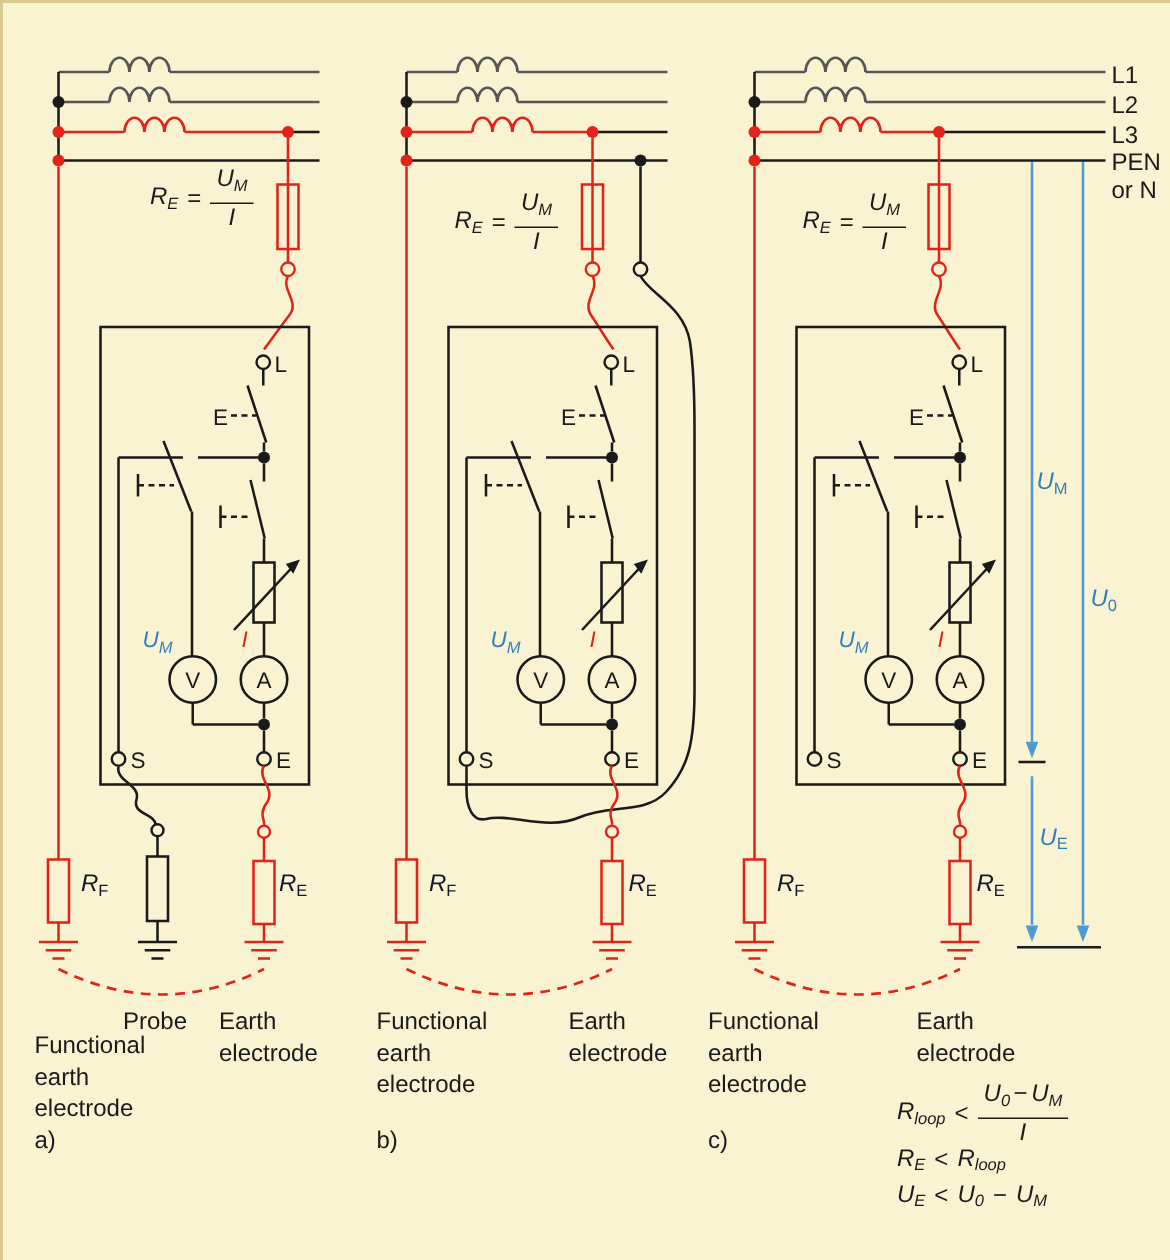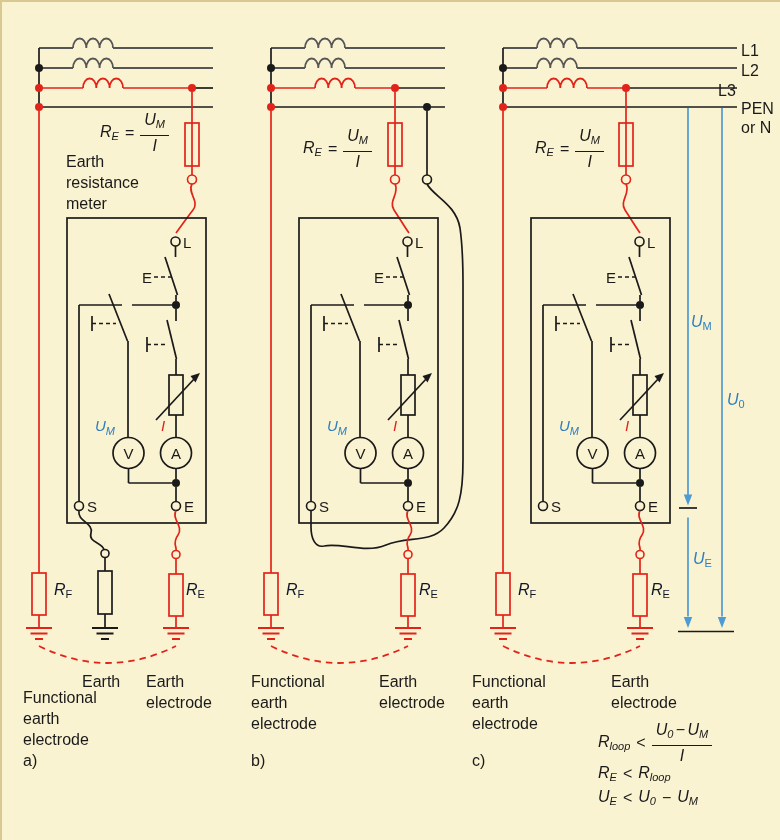--- a/index.html
+++ b/index.html
@@ -258,40 +258,39 @@
   </div>
   <div class="math-row" style="left:535px;top:126px;">
     <span><span>R</span><sub>E</sub></span>
     <span class="rel">=</span>
     <span class="frac">
         <span class="num"><span>U</span><sub>M</sub></span>
         <span class="den">I</span>
       </span>
   </div>
 
-  <div class="lbl" style="left:66px;top:151px;width:92px;">Earth resistance meter</div>
 
   <div class="lbl" style="left:741px;top:40px;">L1</div>
   <div class="lbl" style="left:741px;top:60px;text-align:center;">L2</div>
-  <div class="lbl" style="left:718px;top:80px;">L3</div>
+  <div class="lbl" style="left:741px;top:80px;">L3</div>
   <div class="lbl" style="left:741px;top:98px;">PEN</div>
   <div class="lbl" style="left:741px;top:117px;">or N</div>
 
   <div class="blabel" style="left:691px;top:313px;"><span>U</span><sub>M</sub></div>
   <div class="blabel" style="left:727px;top:391px;"><span>U</span><sub>0</sub></div>
   <div class="blabel" style="left:693px;top:550px;"><span>U</span><sub>E</sub></div>
 
   <div class="rlabel" style="left:54px;top:581px;"><span>R</span><sub>F</sub></div>
   <div class="rlabel" style="left:186px;top:581px;"><span>R</span><sub>E</sub></div>
   <div class="rlabel" style="left:286px;top:581px;"><span>R</span><sub>F</sub></div>
   <div class="rlabel" style="left:419px;top:581px;"><span>R</span><sub>E</sub></div>
   <div class="rlabel" style="left:518px;top:581px;"><span>R</span><sub>F</sub></div>
   <div class="rlabel" style="left:651px;top:581px;"><span>R</span><sub>E</sub></div>
 
-  <div class="lbl" style="left:82px;top:671px;">Earth</div>
+  <div class="lbl" style="left:82px;top:671px;">Probe</div>
   <div class="lbl" style="left:146px;top:671px;width:82px;">Earth electrode</div>
   <div class="lbl" style="left:23px;top:687px;width:90px;">Functional earth electrode</div>
   <div class="lbl" style="left:23px;top:750px;">a)</div>
 
   <div class="lbl" style="left:251px;top:671px;width:90px;">Functional earth electrode</div>
   <div class="lbl" style="left:379px;top:671px;width:82px;">Earth electrode</div>
   <div class="lbl" style="left:251px;top:750px;">b)</div>
 
   <div class="lbl" style="left:472px;top:671px;width:90px;">Functional earth electrode</div>
   <div class="lbl" style="left:611px;top:671px;width:82px;">Earth electrode</div>

